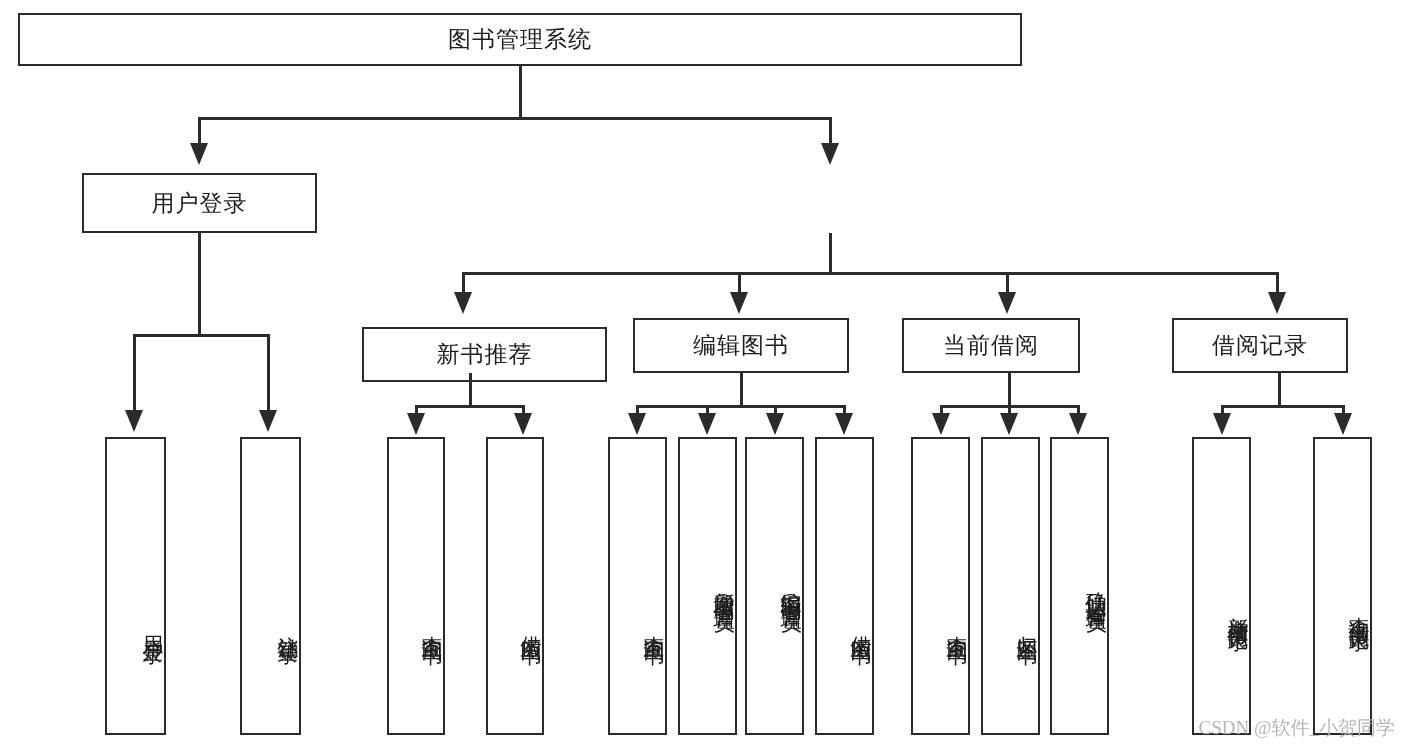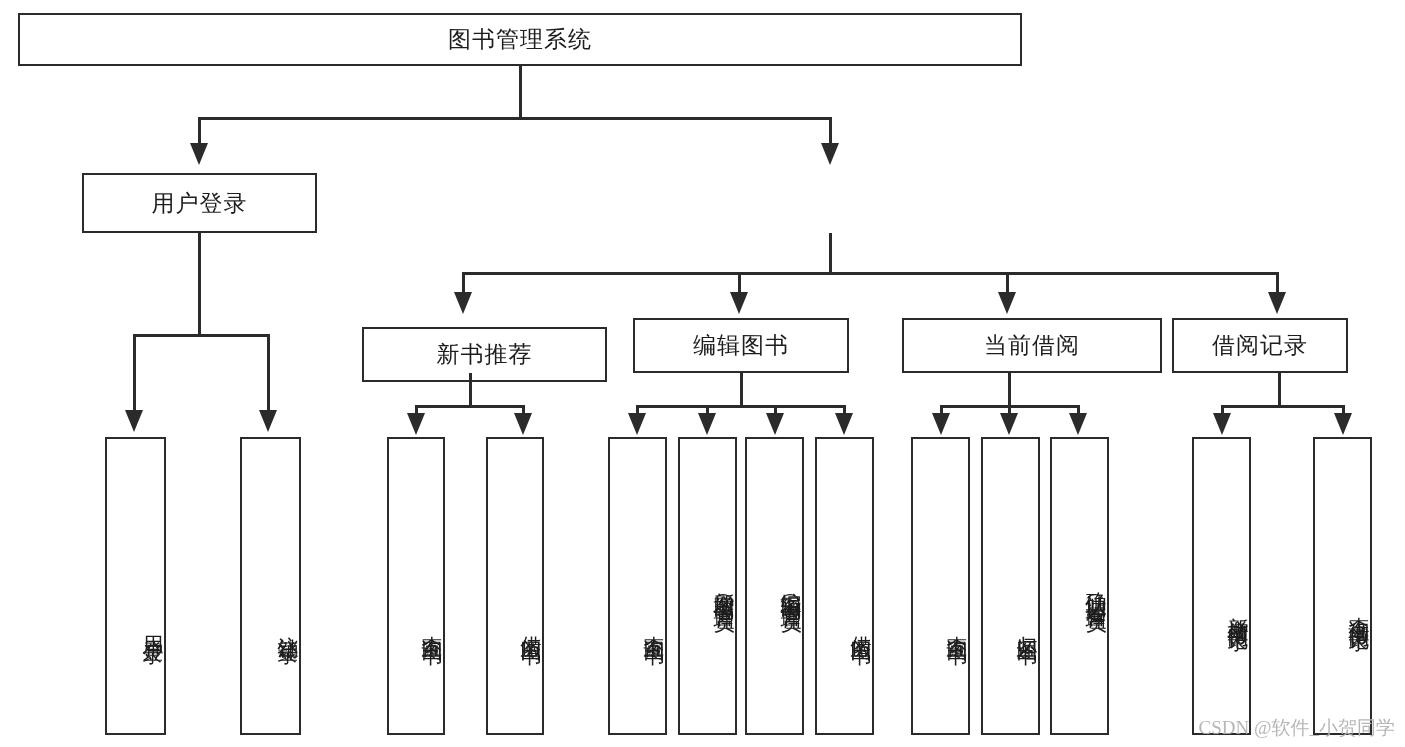--- a/index.html
+++ b/index.html
@@ -102,21 +102,21 @@
   <div class="arrow" style="left:454px;top:292px;"></div>
   <div class="edge v" style="left:738px;top:272px;width:3px;height:22px;"></div>
   <div class="arrow" style="left:730px;top:292px;"></div>
   <div class="edge v" style="left:1006px;top:272px;width:3px;height:22px;"></div>
   <div class="arrow" style="left:998px;top:292px;"></div>
   <div class="edge v" style="left:1276px;top:272px;width:3px;height:22px;"></div>
   <div class="arrow" style="left:1268px;top:292px;"></div>
 
   <div class="node horiz" style="left:362px;top:318px;width:245px;height:55px;margin-top:9px;">新书推荐</div>
   <div class="node horiz" style="left:633px;top:318px;width:216px;height:55px;">编辑图书</div>
-  <div class="node horiz" style="left:902px;top:318px;width:260px;height:55px;">当前借阅</div>
+  <div class="node horiz" style="left:902px;top:318px;width:178px;height:55px;">当前借阅</div>
   <div class="node horiz" style="left:1172px;top:318px;width:176px;height:55px;">借阅记录</div>
 
   <div class="edge v" style="left:469px;top:373px;width:3px;height:33px;"></div>
   <div class="edge h" style="left:415px;top:405px;width:110px;height:3px;"></div>
   <div class="edge v" style="left:415px;top:405px;width:3px;height:10px;"></div>
   <div class="arrow" style="left:407px;top:413px;"></div>
   <div class="edge v" style="left:522px;top:405px;width:3px;height:10px;"></div>
   <div class="arrow" style="left:514px;top:413px;"></div>
 
   <div class="edge v" style="left:740px;top:373px;width:3px;height:33px;"></div>

